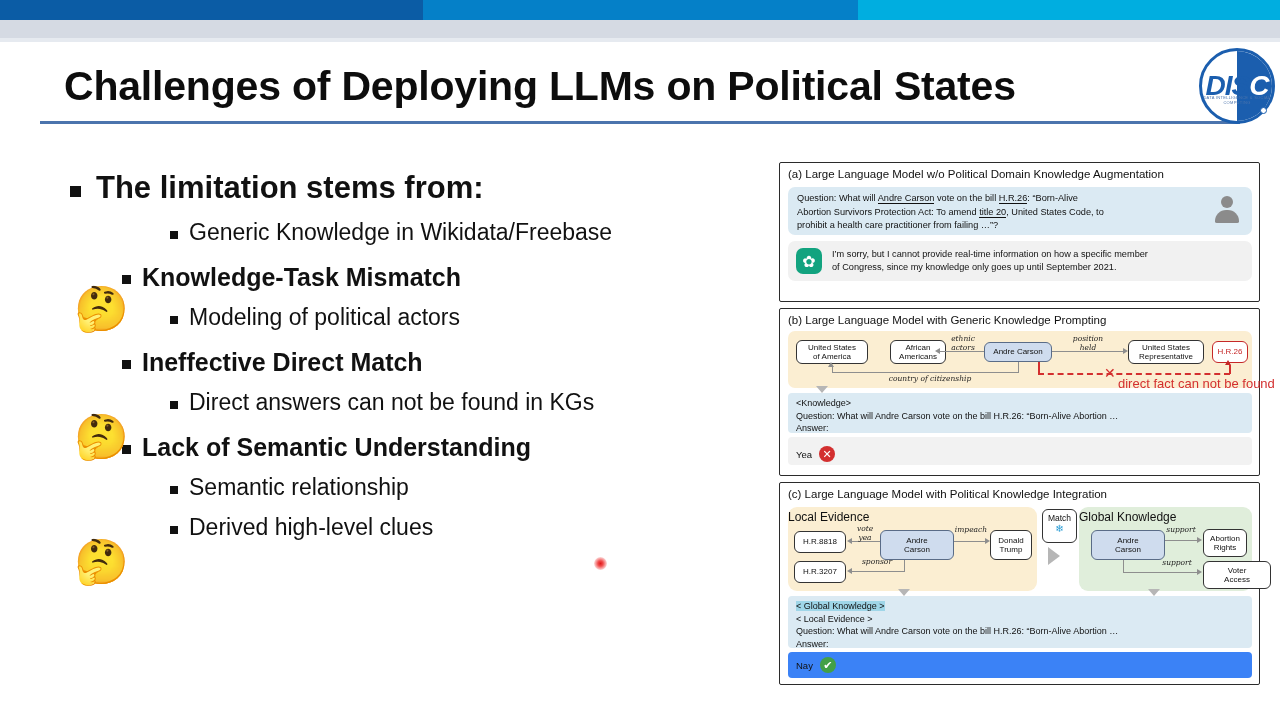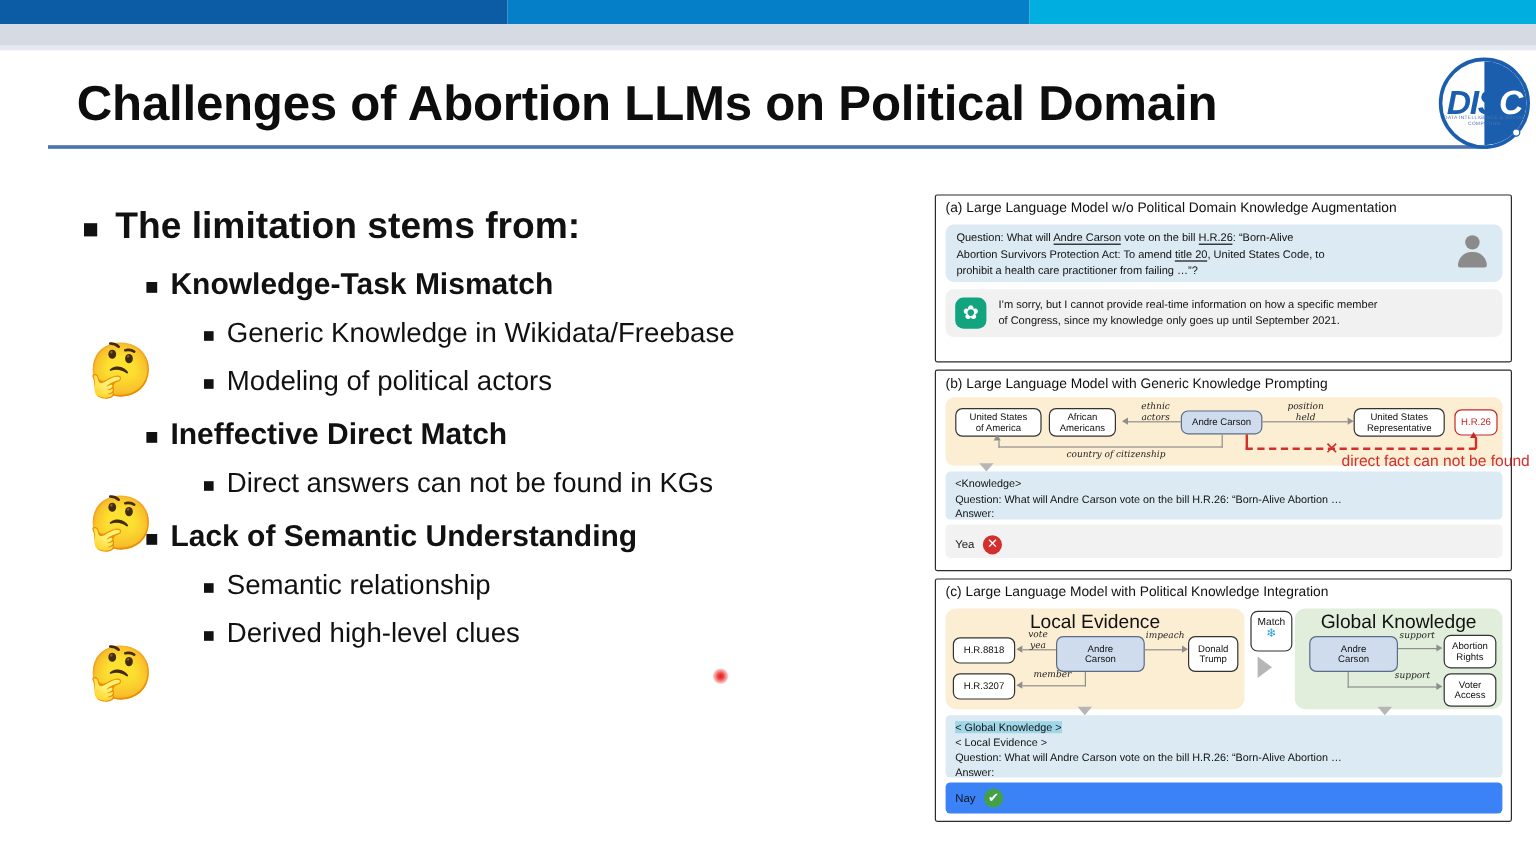--- a/index.html
+++ b/index.html
@@ -151,21 +151,21 @@
   .badge{display:inline-block;width:16px;height:16px;border-radius:50%;margin-left:7px;
     color:#fff;font-size:11px;font-weight:bold;text-align:center;line-height:16px;}
   .badge.bad{background:#d32f2f;}
   .badge.good{background:#43a047;}
   .downarrow{position:absolute;width:0;height:0;border-left:6px solid transparent;border-right:6px solid transparent;border-top:7px solid #b6b6b6;}
   .rightarrow{position:absolute;width:0;height:0;border-top:9px solid transparent;border-bottom:9px solid transparent;border-left:12px solid #b6b6b6;}
 
   
   .localband{position:absolute;left:8px;top:24px;width:249px;height:84px;background:#fbeed2;border-radius:9px;}
   .globalband{position:absolute;left:299px;top:24px;width:173px;height:84px;background:#e0eedb;border-radius:9px;}
-  .bandtitle{position:absolute;width:100%;text-align:center;top:3px;font-size:16px;color:#111;}
+  .bandtitle{position:absolute;width:100%;text-align:left;top:3px;font-size:12px;color:#111;}
   .llmbox{
     position:absolute;left:262px;top:26px;width:33px;height:32px;border:1.3px solid #333;border-radius:6px;background:#fff;
     text-align:center;
   }
   .llmbox .t{font-size:8.5px;color:#111;margin-top:3px;}
   .llmbox .snow{font-size:10px;color:#2f9fd6;line-height:11px;}
   .cpromptbox{
     position:absolute;left:8px;top:113px;width:464px;height:52px;background:#dbeaf3;border-radius:4px;
     font-size:9px;line-height:12.5px;color:#111;padding:4px 0 0 8px;box-sizing:border-box;
   }
@@ -181,21 +181,21 @@
 <div class="slide">
 
   <div class="topbar">
     <div class="seg seg-a"></div>
     <div class="seg seg-b"></div>
     <div class="seg seg-c"></div>
   </div>
   <div class="greyband"></div>
   <div class="greyband2"></div>
 
-  <div class="title">Challenges of Abortion LLMs on Political Domain</div>
+  <div class="title">Challenges of Deploying LLMs on Political States</div>
   <div class="title-rule"></div>
 
   <div class="logo">
     <div class="logo-circle">
       <div class="logo-half"></div>
     </div>
     <div class="logo-text">
       <span>DIS</span>
         <span class="rt">C</span>
     </div>
@@ -203,27 +203,27 @@
     <div class="logo-dot"></div>
   </div>
 
   <div class="bullets">
 
     <div class="b-row l1">
       <span class="sq"></span>
       <span class="txt">The limitation stems from:</span>
     </div>
 
+    <div class="b-row l3">
+      <span class="sq"></span>
+      <span class="txt">Generic Knowledge in Wikidata/Freebase</span>
+    </div>
     <div class="b-row l2">
       <span class="sq"></span>
       <span class="txt">Knowledge-Task Mismatch</span>
-    </div>
-    <div class="b-row l3">
-      <span class="sq"></span>
-      <span class="txt">Generic Knowledge in Wikidata/Freebase</span>
     </div>
     <div class="b-row l3">
       <span class="sq"></span>
       <span class="txt">Modeling of political actors</span>
     </div>
 
     <div class="b-row l2">
       <span class="sq"></span>
       <span class="txt">Ineffective Direct Match</span>
     </div>
@@ -278,21 +278,21 @@
       </div>
     </div>
 
     <div class="panel panel-b">
       <div class="p-title">(b) Large Language Model with Generic Knowledge Prompting</div>
 
       <div class="kgband">
 
         <div class="node" style="left:8px;top:9px;width:72px;height:24px;white-space:pre-line;">United States
 of America</div>
-        <div class="node" style="left:86px;top:9px;width:56px;height:24px;white-space:pre-line;">African
+        <div class="node" style="left:102px;top:9px;width:56px;height:24px;white-space:pre-line;">African
 Americans</div>
         <div class="node blue" style="left:196px;top:11px;width:68px;height:20px;">Andre Carson</div>
         <div class="node" style="left:340px;top:9px;width:76px;height:24px;white-space:pre-line;">United States
 Representative</div>
         <div class="node red" style="left:424px;top:10px;width:36px;height:22px;">H.R.26</div>
 
         <div class="line" style="left:152px;top:20px;width:44px;height:1.3px;"></div>
         <div class="arrowL" style="left:147px;top:17px;"></div>
         <div class="edgelbl" style="left:152px;top:3px;width:46px;white-space:pre-line;">ethnic
 actors</div>
@@ -348,37 +348,37 @@
         <div class="edgelbl" style="left:62px;top:17px;width:30px;white-space:pre-line;">vote
 yea</div>
 
         <div class="line" style="left:166px;top:34px;width:32px;height:1.3px;"></div>
         <div class="arrowR" style="left:197px;top:31px;"></div>
         <div class="edgelbl" style="left:162px;top:18px;width:42px;">impeach</div>
 
         <div class="line" style="left:116px;top:53px;width:1.3px;height:12px;"></div>
         <div class="line" style="left:64px;top:64px;width:53px;height:1.3px;"></div>
         <div class="arrowL" style="left:59px;top:61px;"></div>
-        <div class="edgelbl" style="left:62px;top:50px;width:54px;">member</div>
+        <div class="edgelbl" style="left:62px;top:50px;width:54px;">sponsor</div>
       </div>
 
       <div class="llmbox">
         <div class="t">Match</div>
         <div class="snow">❄</div>
       </div>
       <div class="rightarrow" style="left:268px;top:64px;"></div>
 
       <div class="globalband">
         <div class="bandtitle">Global Knowledge</div>
 
         <div class="node blue" style="left:12px;top:23px;width:74px;height:30px;white-space:pre-line;">Andre
 Carson</div>
         <div class="node" style="left:124px;top:22px;width:44px;height:28px;white-space:pre-line;">Abortion
 Rights</div>
-        <div class="node" style="left:124px;top:54px;width:44px;height:28px;white-space:pre-line;">Voter
+        <div class="node" style="left:124px;top:54px;width:68px;height:28px;white-space:pre-line;">Voter
 Access</div>
 
         <div class="line" style="left:86px;top:33px;width:33px;height:1.3px;"></div>
         <div class="arrowR" style="left:118px;top:30px;"></div>
         <div class="edgelbl" style="left:84px;top:18px;width:36px;">support</div>
 
         <div class="line" style="left:44px;top:53px;width:1.3px;height:13px;"></div>
         <div class="line" style="left:44px;top:65px;width:75px;height:1.3px;"></div>
         <div class="arrowR" style="left:118px;top:62px;"></div>
         <div class="edgelbl" style="left:78px;top:51px;width:40px;">support</div>

